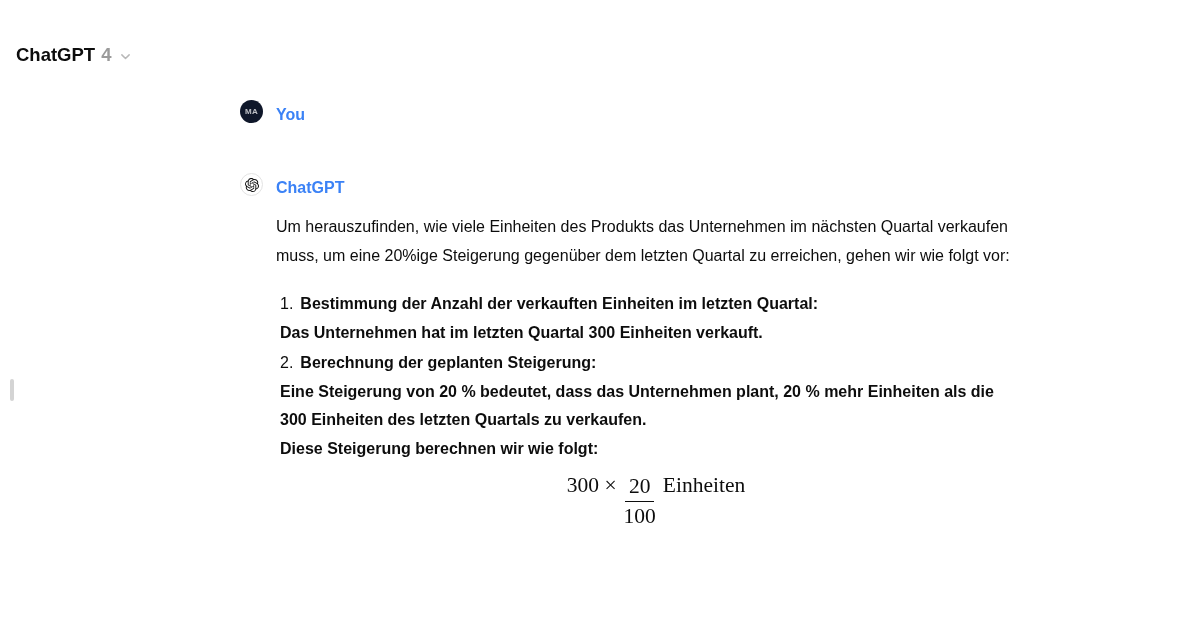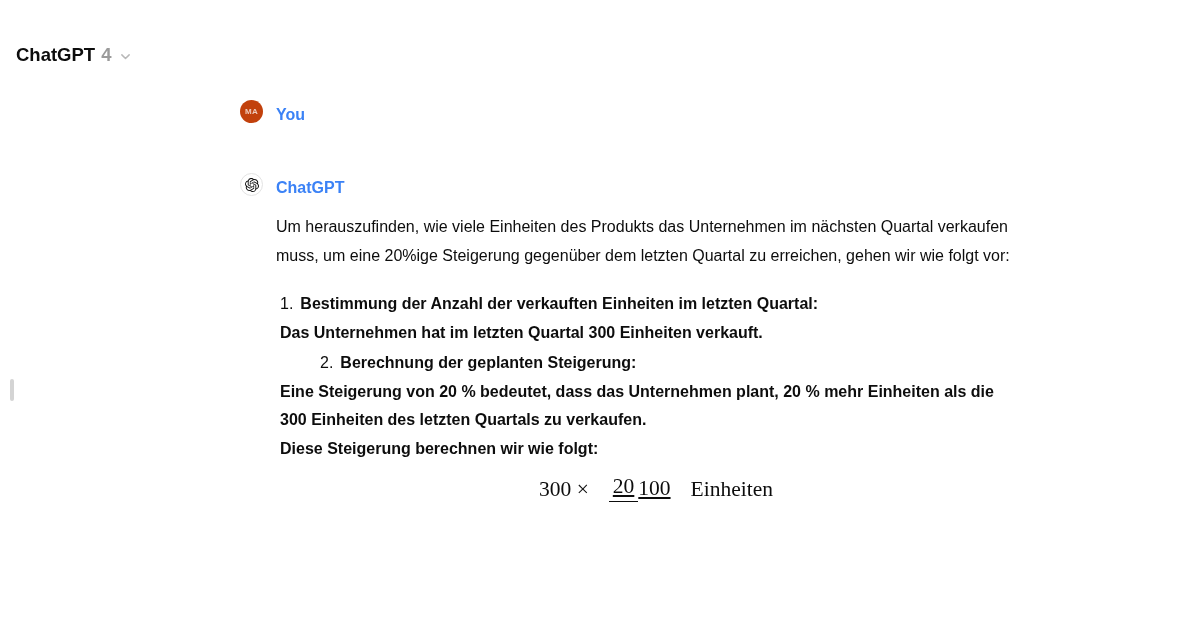--- a/index.html
+++ b/index.html
@@ -28,49 +28,49 @@
 
   
   .chat{position:absolute;left:240px;top:100px;width:830px;}
   .msg{display:flex;gap:13px;align-items:flex-start;}
   .msg-assistant{margin-top:46px;}
 
   .avatar{
     width:23px;height:23px;border-radius:50%;flex-shrink:0;
     display:flex;align-items:center;justify-content:center;box-sizing:border-box;
   }
-  .avatar-user{background:#c2410c;color:rgba(255,255,255,.72);
+  .avatar-user{background:#0f172a;color:rgba(255,255,255,.72);
     font-size:8px;font-weight:700;letter-spacing:.3px;}
   .avatar-gpt{background:#fff;border:1px solid #e3e3e3;}
   .avatar-gpt svg{width:14px;height:14px;display:block;}
 
   .bubble{padding-top:3px;flex:1;min-width:0;}
   .author{font-size:16px;font-weight:700;line-height:24px;color:#3b82f6;}
 
   .user-text{font-size:16px;line-height:24.5px;margin:1px 0 0;max-width:690px;}
 
   .gpt-text{font-size:16px;line-height:28.5px;margin:13px 0 0;}
   .intro{max-width:760px;margin-bottom:20px;}
 
   .olist{margin-left:4px;}
   .li-head{font-size:16px;line-height:28.5px;}
   .li-head .num{margin-right:7px;}
   .li-head strong{font-weight:700;}
   .li-body{font-size:16px;line-height:28.5px;margin:0;max-width:740px;font-weight:bold;}
-  .li-gap{margin-top:2px;margin-left:40px;}
+  .li-gap{margin-top:2px;}
 
   
   .formula-row{
     margin-top:10px;width:760px;
-    display:flex;justify-content:center;align-items:flex-end;gap:20px;
+    display:flex;justify-content:center;align-items:flex-start;gap:7px;
     font-family:"Liberation Serif","DejaVu Serif",serif;
     font-size:21.5px;color:#0d0d0d;
   }
-  .frac{display:inline-flex;align-items:center;
-    text-align:center;line-height:1.22;text-decoration:underline;}
+  .frac{display:inline-flex;flex-direction:column;align-items:center;
+    text-align:center;line-height:1.22;}
   .frac-num{padding:0 4px 1.5px;border-bottom:1.5px solid #0d0d0d;}
   .frac-den{padding-top:1.5px;}
   .unit{}
 </style>
 </head>
 <body>
 
 <div class="model-switcher">
   <span class="brand">ChatGPT</span>
   <span class="version">4</span>

